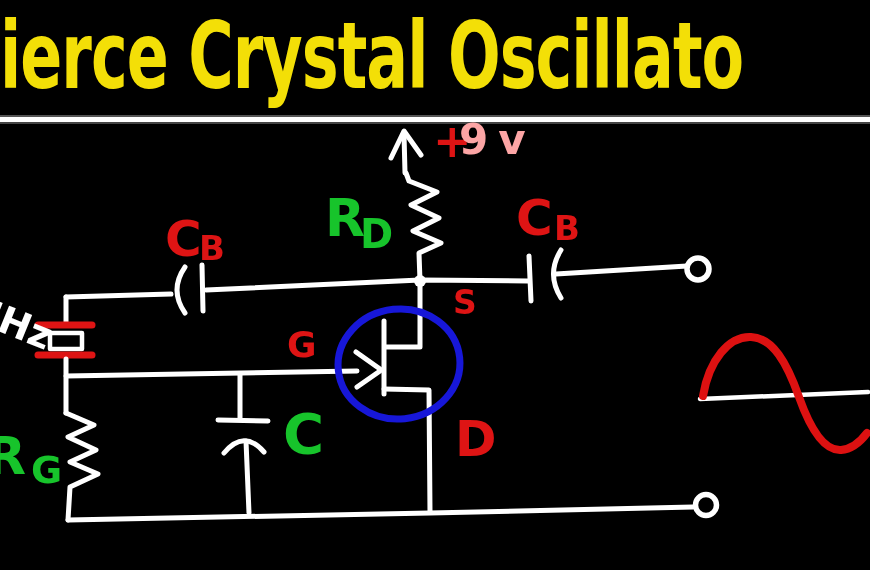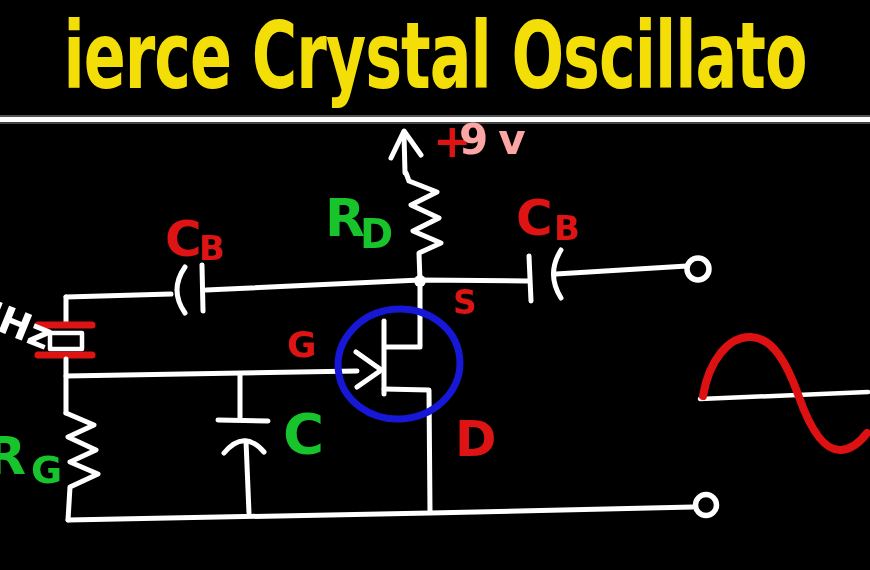--- a/index.html
+++ b/index.html
@@ -6,21 +6,21 @@
   #stage{
     position:relative;
     width:870px;height:570px;
     background:#000;
     overflow:hidden;
     font-family:"DejaVu Sans", sans-serif;
   }
   
   #title-band{
     position:absolute;left:0;top:0;width:870px;height:112px;
-    display:flex;align-items:center;justify-content:center;
+    display:flex;align-items:center;justify-content:flex-start;
     overflow:hidden;
   }
   #title-band h1{
     margin:0;
     white-space:nowrap;
     font-size:62px;
     font-weight:bold;
     letter-spacing:-1px;
     transform:scale(1,1.48);
     transform-origin:center;

